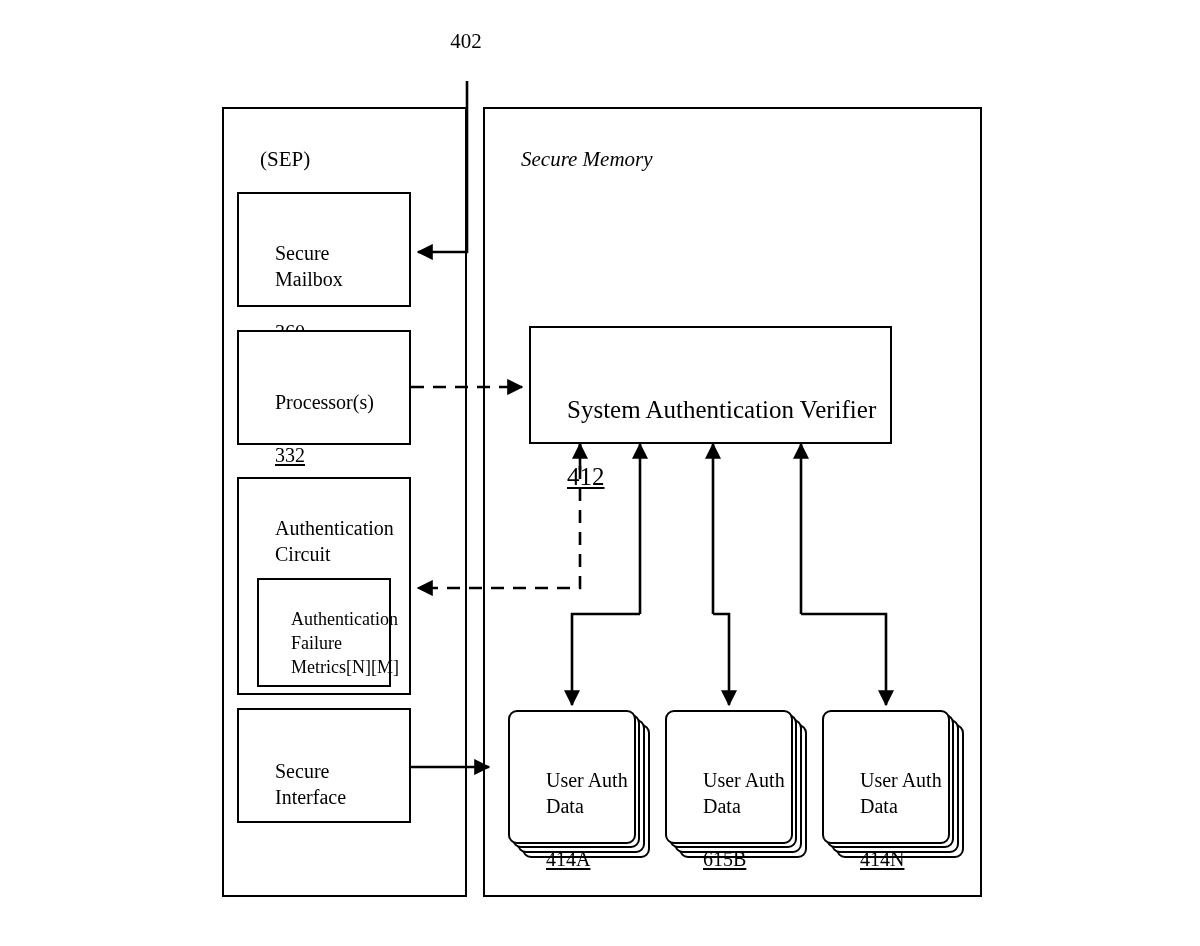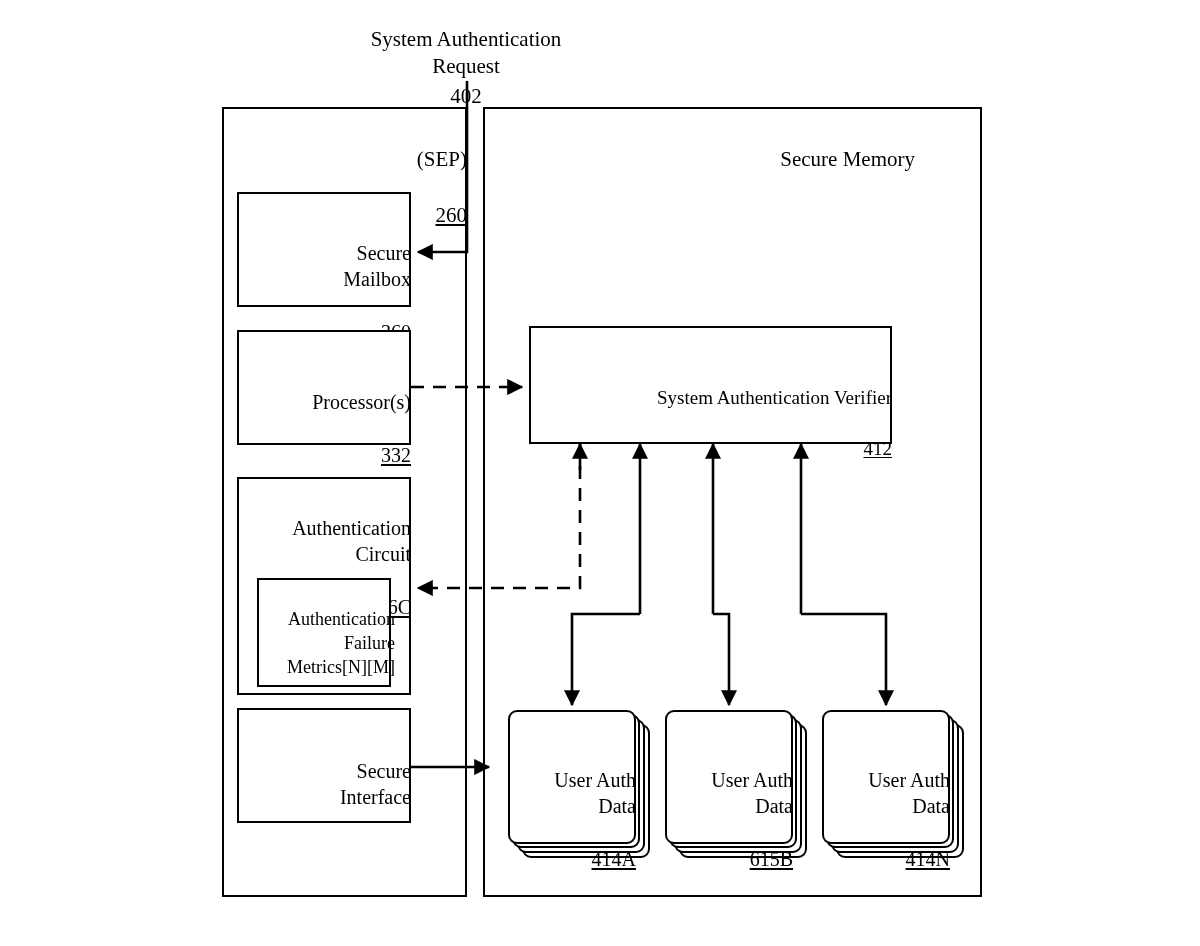--- a/index.html
+++ b/index.html
@@ -22,24 +22,25 @@
     position: absolute;
     box-sizing: border-box;
     border: 2.5px solid #000;
     background: #fff;
   }
   .outer {
     border-width: 2.5px;
   }
   .label {
     position: absolute;
-    text-align: right;
+    text-align: left;
     line-height: 1.33;
     white-space: pre-line;
     color: #000;
+    margin-left: 38px;
   }
   .ul {
     text-decoration: underline;
     text-underline-offset: 2px;
   }
   .freetext {
     position: absolute;
     text-align: center;
     line-height: 1.3;
     color: #000;
@@ -64,21 +65,20 @@
     overflow: visible;
     pointer-events: none;
   }
 </style>
 </head>
 <body>
 
 <div id="canvas">
 
   <div class="freetext" style="left:335px; top:26px; width:262px; font-size:21px;">
-    <div>System Authentication Request</div>
     <div style="margin-top:2px;">402</div>
   </div>
 
   <div class="box outer" style="left:222px; top:107px; width:245px; height:790px;"></div>
   <div class="label" style="left:222px; top:118px; width:245px; font-size:21px;">
     <div>(SEP)</div>
     <div class="ul">260</div>
   </div>
 
   <div class="box" style="left:237px; top:192px; width:174px; height:115px;"></div>
@@ -109,26 +109,26 @@
     <div class="ul">404</div>
   </div>
 
   <div class="box" style="left:237px; top:708px; width:174px; height:115px;"></div>
   <div class="label" style="left:237px; top:731px; width:174px; font-size:20px;">
     <div>Secure
 Interface</div>
   </div>
 
   <div class="box outer" style="left:483px; top:107px; width:499px; height:790px;"></div>
-  <div class="label" style="left:483px; top:118px; width:432px; font-size:21px;">
+  <div class="label" style="left:483px; top:118px; width:432px; font-size:21px;font-style:italic;">
     <div>Secure Memory</div>
   </div>
 
   <div class="box" style="left:529px; top:326px; width:363px; height:118px;"></div>
-  <div class="label" style="left:529px; top:360px; width:363px; font-size:19px;">
+  <div class="label" style="left:529px; top:360px; width:363px; font-size:25px;">
     <div>System Authentication Verifier</div>
     <div class="ul">412</div>
   </div>
 
   <div class="stack" style="left:508px; top:710px; width:150px; height:155px;">
     <div class="sheet" style="left:14px; top:14px; width:128px; height:134px;"></div>
     <div class="sheet" style="left:9px;  top:9px;  width:128px; height:134px;"></div>
     <div class="sheet" style="left:4px;  top:4px;  width:128px; height:134px;"></div>
     <div class="sheet" style="left:0px;  top:0px;  width:128px; height:134px;"></div>
   </div>

